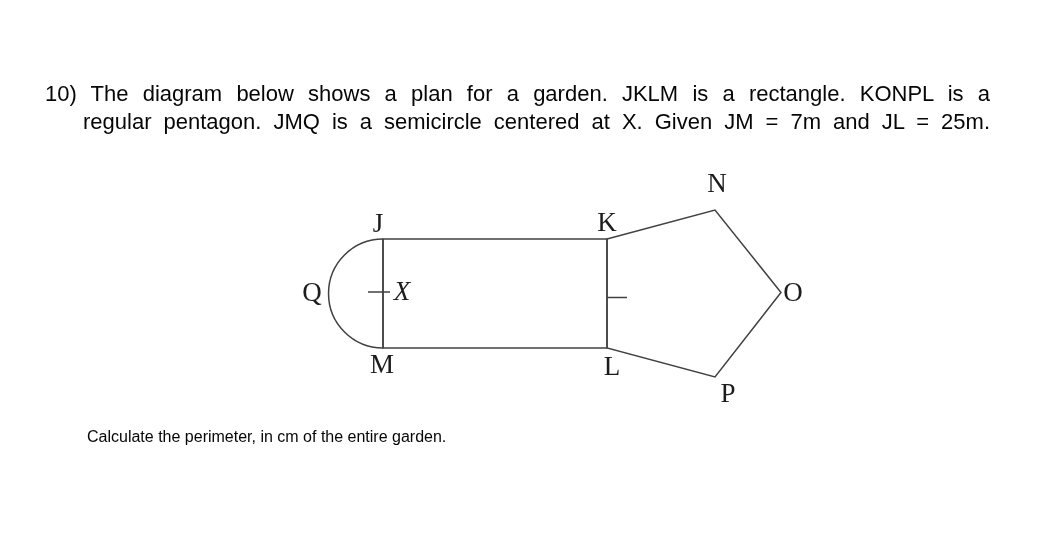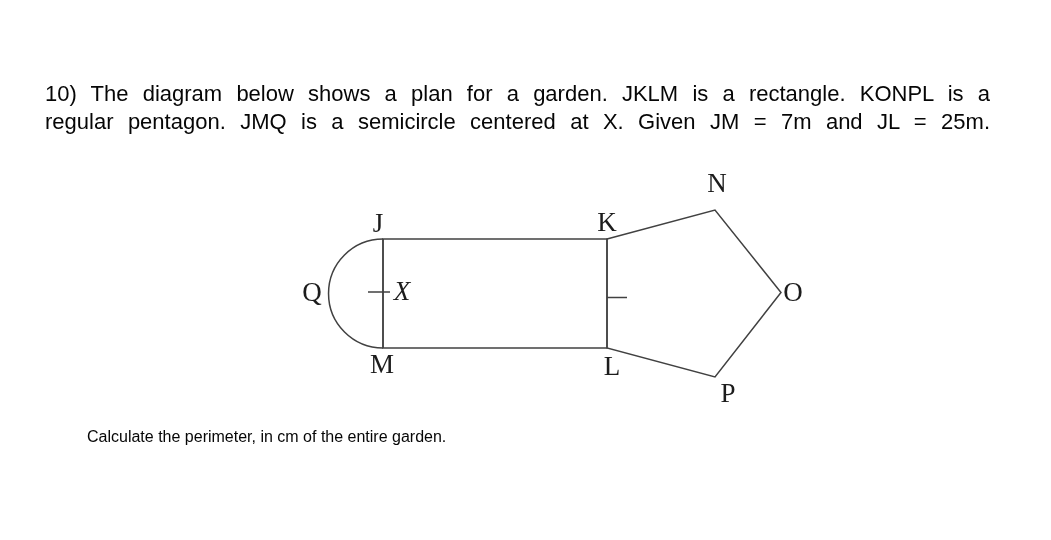--- a/index.html
+++ b/index.html
@@ -24,20 +24,21 @@
     width: 945px;
     font-size: 22px;
     line-height: 28px;
     color: #060606;
   }
   .q-line1 {
     text-align: justify;
     text-align-last: justify;
   }
   .q-line2 {
+    margin-left: 38px;
     text-align: justify;
     text-align-last: justify;
   }
   .diagram {
     position: absolute;
     left: 0;
     top: 0;
     width: 1051px;
     height: 540px;
   }

